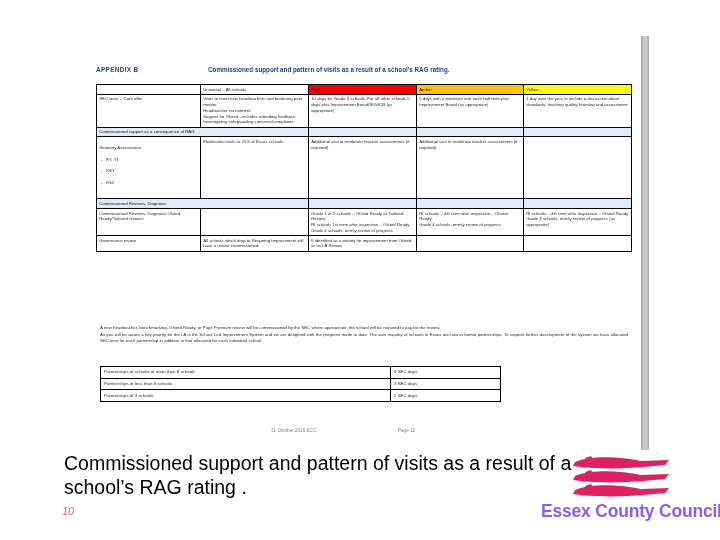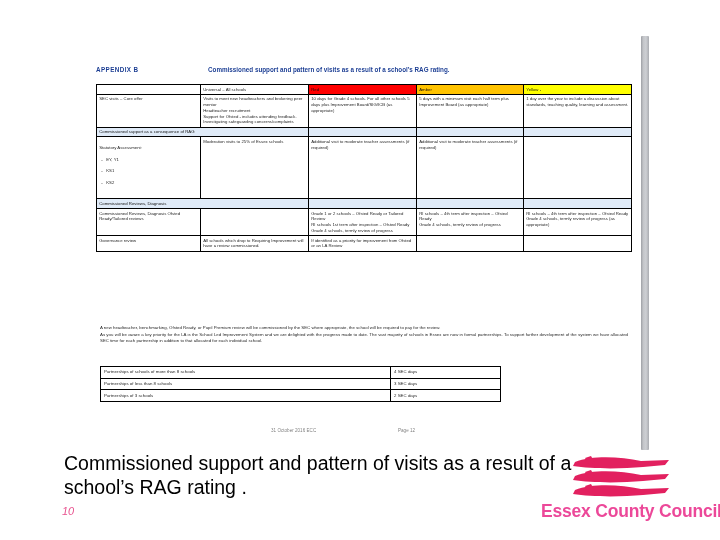--- a/index.html
+++ b/index.html
@@ -156,21 +156,21 @@
     position: absolute;
     left: 541px; top: 456px;
     width: 166px; height: 72px;
   }
   #logo .marks { position: absolute; left: 28px; top: 0; width: 108px; height: 44px; }
   #logo .wordmark {
     position: absolute; left: 0; top: 45px; width: 166px;
     text-align: center;
     font-size: 17.5px;
     font-weight: bold;
-    color: #ec4899;
+    color: #8b5cf6;
     letter-spacing: -0.2px;
     white-space: nowrap;
   }
 </style>
 </head>
 <body>
 
 <div id="slide">
 
   <div id="doc">

